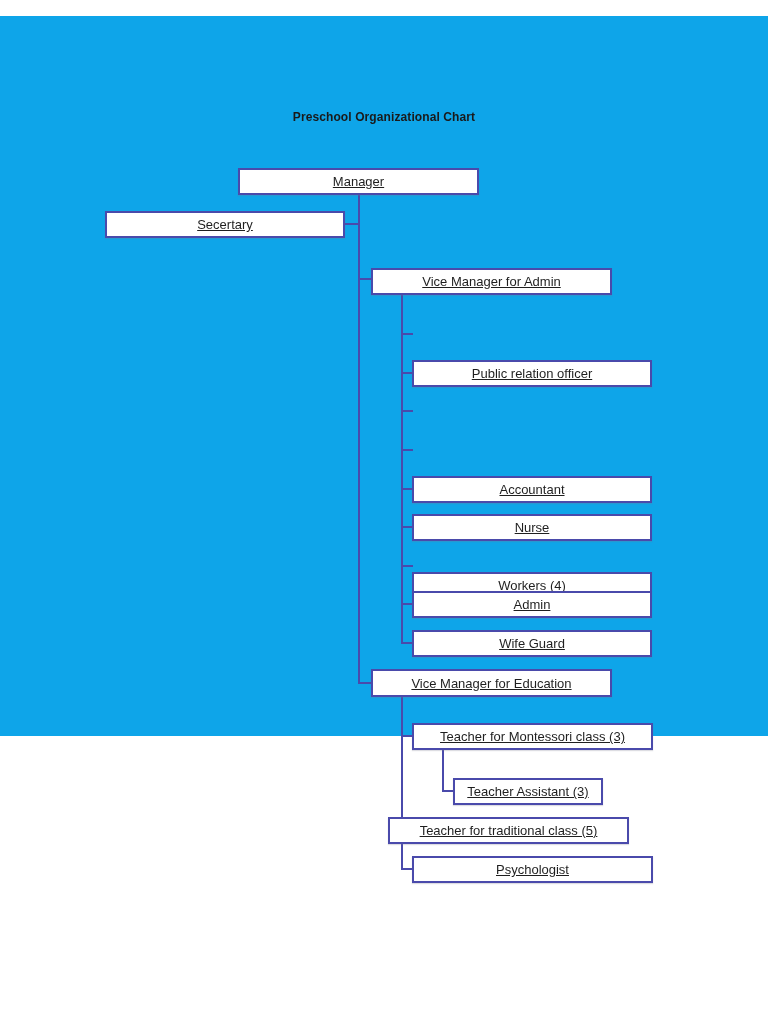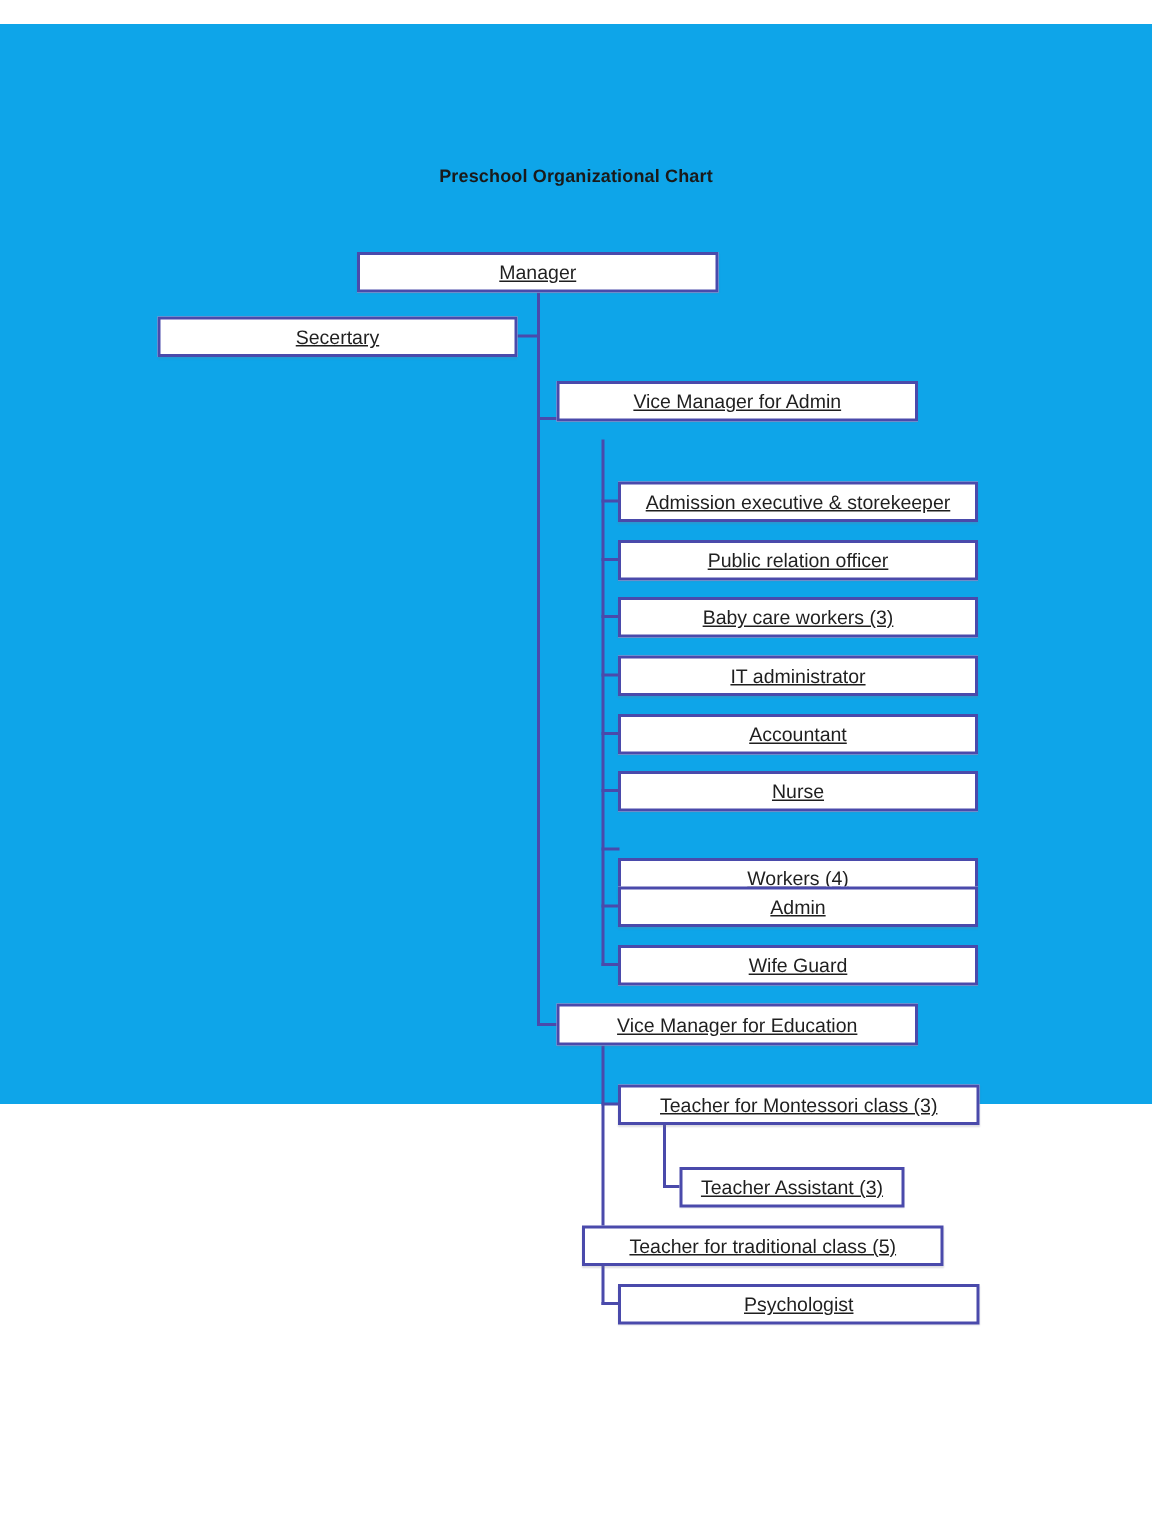--- a/index.html
+++ b/index.html
@@ -65,26 +65,23 @@
   <div class="ln h" style="left:401px;top:813px;width:12px"></div>
   <div class="ln h" style="left:401px;top:852px;width:12px"></div>
 
   <div class="ln v" style="left:442px;top:734px;height:41px"></div>
   <div class="ln h" style="left:442px;top:774px;width:12px"></div>
 
   <div class="node" style="left:238px;top:152px;width:241px;height:27px">Manager</div>
 
   <div class="node" style="left:105px;top:195px;width:240px;height:27px">Secertary</div>
 
-  <div class="node" style="left:371px;top:238px;width:241px;height:27px">Vice Manager for Admin</div>
+  <div class="node" style="left:371px;top:252px;width:241px;height:27px">Vice Manager for Admin</div>
 
-  <div class="node" style="left:412px;top:305px;width:240px;height:27px">Admission executive &amp; storekeeper</div>
   <div class="node" style="left:412px;top:344px;width:240px;height:27px">Public relation officer</div>
-  <div class="node" style="left:412px;top:382px;width:240px;height:27px">Baby care workers (3)</div>
-  <div class="node" style="left:412px;top:421px;width:240px;height:27px">IT administrator</div>
   <div class="node" style="left:412px;top:498px;width:240px;height:27px">Nurse</div>
   <div class="node" style="left:412px;top:460px;width:240px;height:27px">Accountant</div>
   <div class="node" style="left:412px;top:556px;width:240px;height:27px">Workers (4)</div>
   <div class="node" style="left:412px;top:575px;width:240px;height:27px">Admin</div>
   <div class="node" style="left:371px;top:653px;width:241px;height:28px">Vice Manager for Education</div>
 
   <div class="node" style="left:412px;top:614px;width:240px;height:27px">Wife Guard</div>
 
   <div class="node" style="left:412px;top:707px;width:241px;height:27px">Teacher for Montessori class (3)</div>
   <div class="node" style="left:453px;top:762px;width:150px;height:27px">Teacher Assistant (3)</div>

